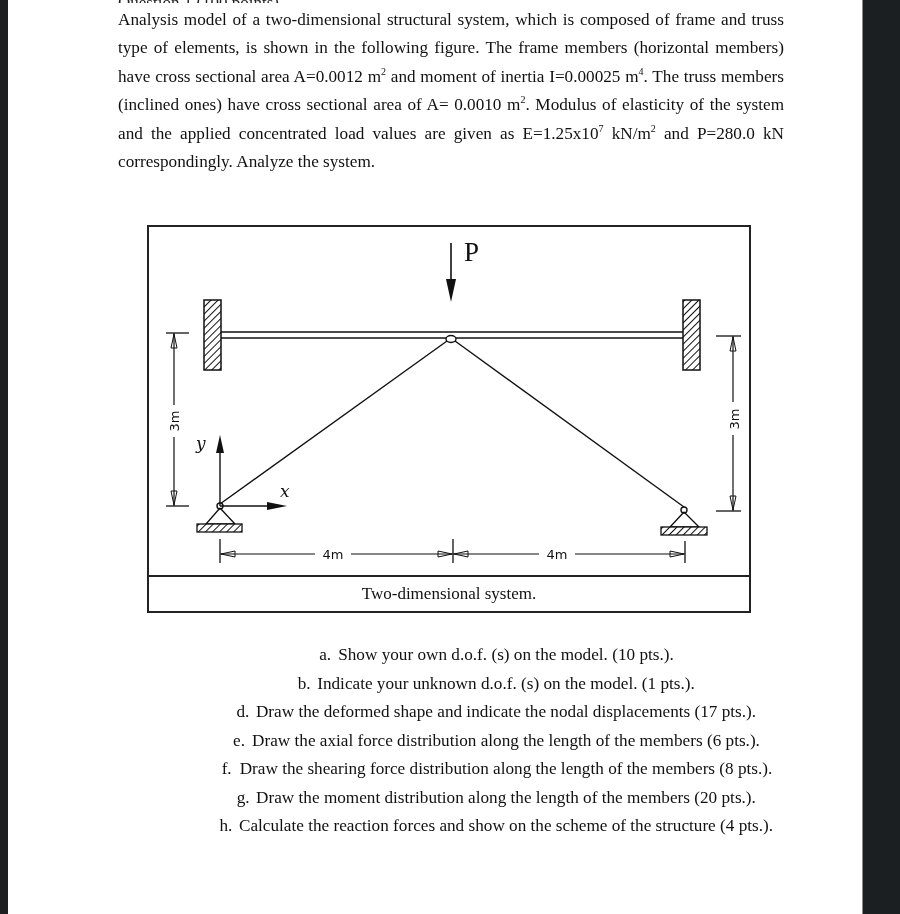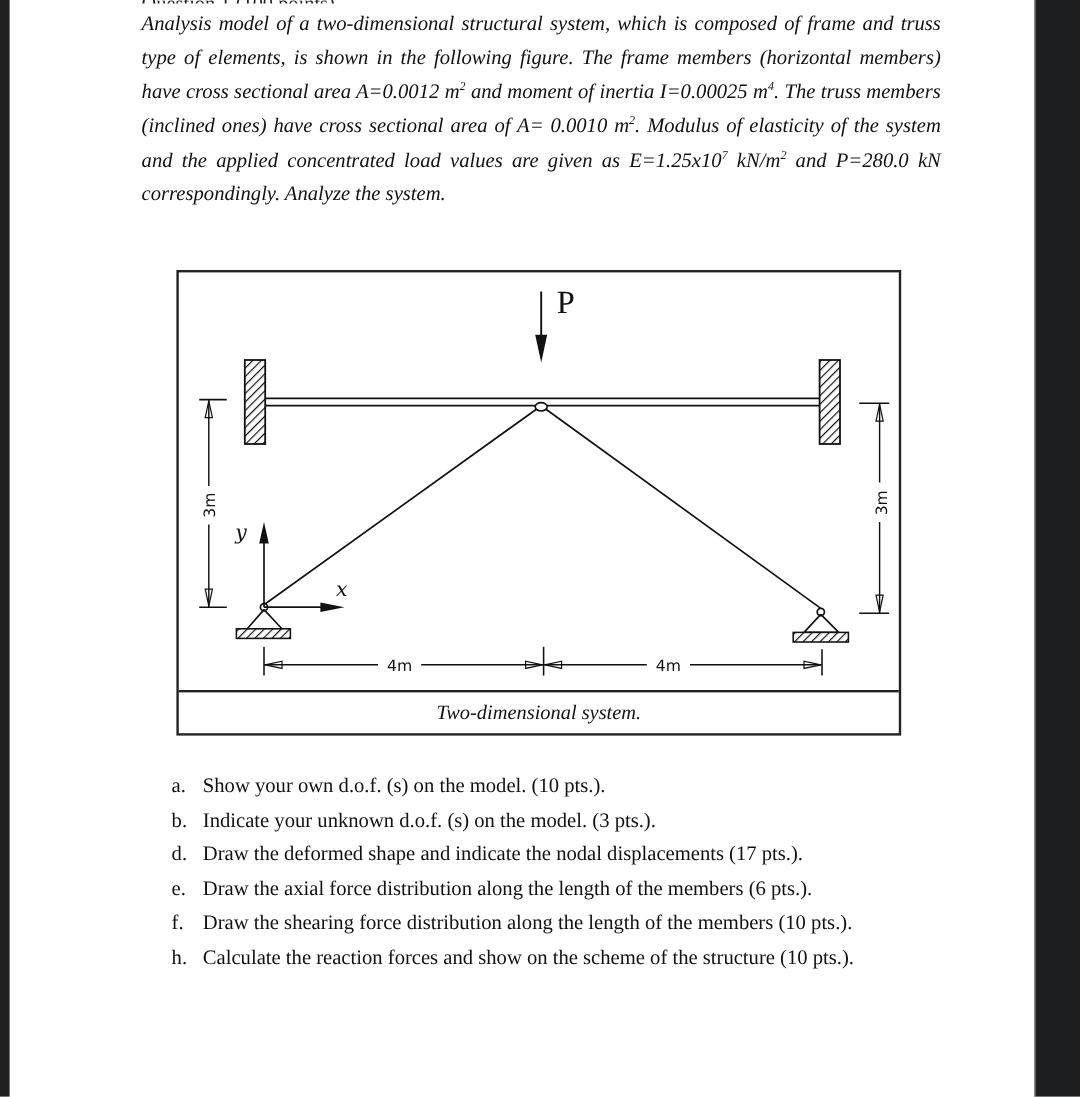--- a/index.html
+++ b/index.html
@@ -29,42 +29,42 @@
   }
   .intro sup { font-size:10px; line-height:0; }
   .figure {
     position:absolute; left:147px; top:225px; width:604px; height:388px;
     border:2px solid #222; box-sizing:border-box;
   }
   .figure svg { position:absolute; left:0; top:0; }
   .caption-box {
     position:absolute; left:0; top:348px; width:600px; height:52px;
     border-top:2px solid #222; box-sizing:border-box;
-    text-align:center; font-size:17px; line-height:34px;font-style:italic;
+    text-align:center; font-size:17px; line-height:34px;
   }
   .tasks {
     position:absolute; left:143px; top:641px; width:700px;
     margin:0; padding:0; list-style:none;
     font-size:17.2px; line-height:28.5px;
   }
-  .tasks li { white-space:nowrap; }
+  .tasks li { white-space:nowrap;text-align:center; }
   .tasks .letter { display:inline-block; width:26px; }
   .lbl { font-family:"DejaVu Sans", sans-serif; font-size:13px; fill:#111; }
   .plbl { font-family:"Liberation Serif", serif; font-size:27px; fill:#111; }
   .axlbl { font-family:"DejaVu Serif", serif; font-style:italic; font-size:17px; fill:#111; }
 </style>
 </head>
 <body>
 
 <div class="left-edge"></div>
 <div class="right-bar"></div>
 
 <div class="cut-line"><span>Question 1 (100 points) ...</span></div>
 
-<p class="intro" style="margin:0;font-style:italic;">
+<p class="intro" style="margin:0;">
   <span>Analysis model of a two-dimensional structural system, which is composed of frame and truss type of elements, is shown in the following figure. The frame members (horizontal members) have cross sectional area A=0.0012 m</span><sup>2</sup><span> and moment of inertia I=0.00025 m</span><sup>4</sup><span>. The truss members (inclined ones) have cross sectional area of A= 0.0010 m</span><sup>2</sup><span>. Modulus of elasticity of the system and the applied concentrated load values are given as E=1.25x10</span><sup>7</sup><span> kN/m</span><sup>2</sup><span> and P=280.0 kN correspondingly. Analyze the system.</span>
 </p>
 
 <div class="figure">
   <svg width="600" height="348" viewBox="0 0 600 348">
     <defs>
       <pattern id="hatch" patternUnits="userSpaceOnUse" width="5" height="5" patternTransform="rotate(45)">
         <rect width="5" height="5" fill="#fff"></rect>
         <line x1="0" y1="0" x2="0" y2="5" stroke="#111" stroke-width="2"></line>
       </pattern>
@@ -147,18 +147,19 @@
     <text class="lbl" x="408" y="332" text-anchor="middle">4m</text>
   </svg>
 
   <div class="caption-box">
     <span>Two-dimensional system.</span>
   </div>
 </div>
 
 <ul class="tasks">
   <li><span class="letter">a.</span><span>Show your own d.o.f. (s)  on the model. (10 pts.).</span></li>
-  <li><span class="letter">b.</span><span>Indicate your unknown d.o.f. (s) on the model. (3 pts.).</span></li>
+  <li><span class="letter">b.</span><span>Indicate your unknown d.o.f. (s) on the model. (1 pts.).</span></li>
   <li><span class="letter">d.</span><span>Draw the deformed shape and indicate the nodal displacements (17 pts.).</span></li>
   <li><span class="letter">e.</span><span>Draw the axial force distribution along the length of the members (6 pts.).</span></li>
-  <li><span class="letter">f.</span><span>Draw the shearing force distribution along the length of the members (10 pts.).</span></li>
-  <li><span class="letter">h.</span><span>Calculate the reaction forces and show on the scheme of the structure (10 pts.).</span></li>
+  <li><span class="letter">f.</span><span>Draw the shearing force distribution along the length of the members (8 pts.).</span></li>
+  <li><span class="letter">g.</span><span>Draw the moment distribution along the length of the members (20 pts.).</span></li>
+  <li><span class="letter">h.</span><span>Calculate the reaction forces and show on the scheme of the structure (4 pts.).</span></li>
 </ul>
 
 </body></html>

